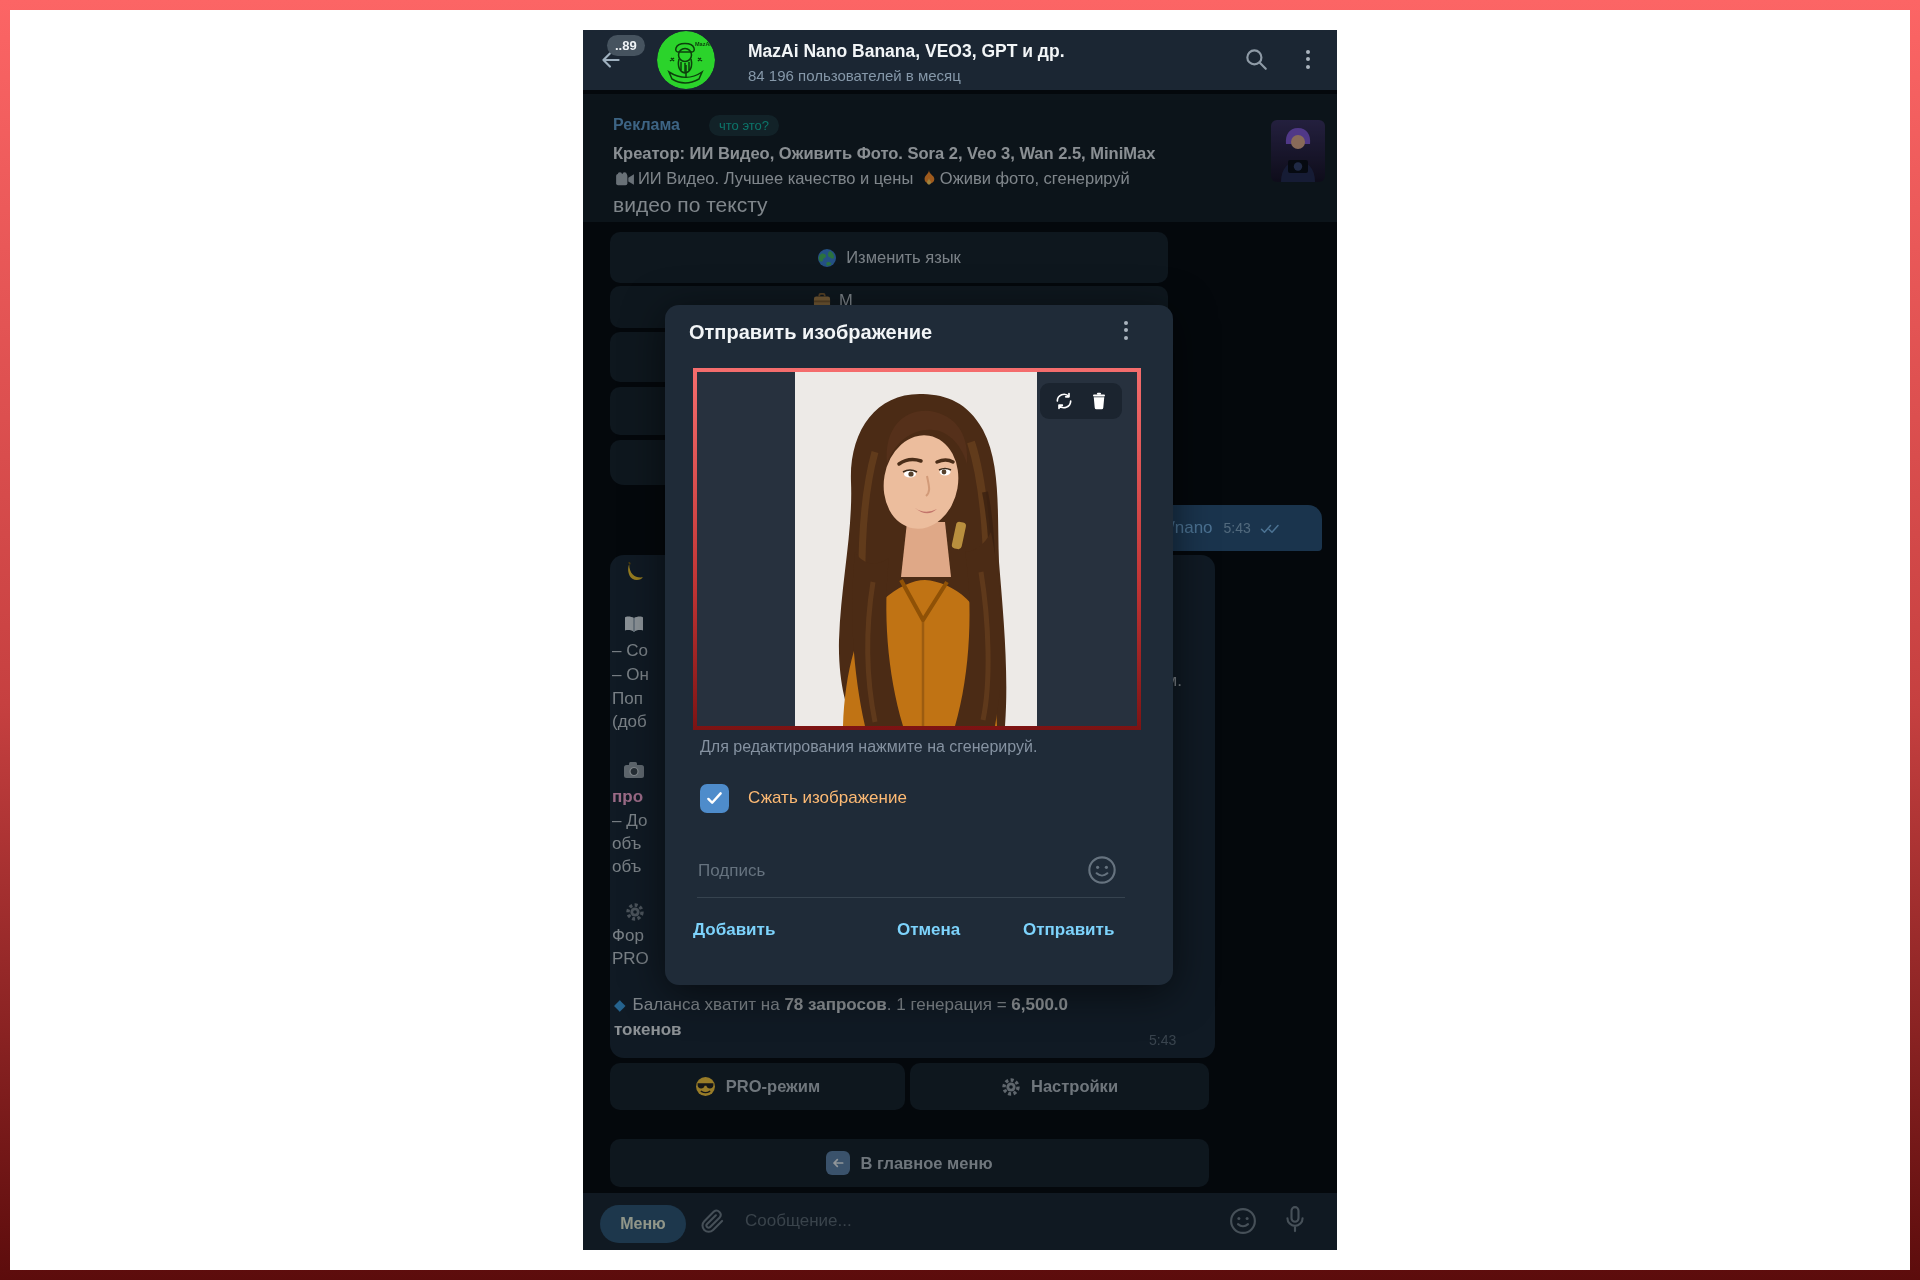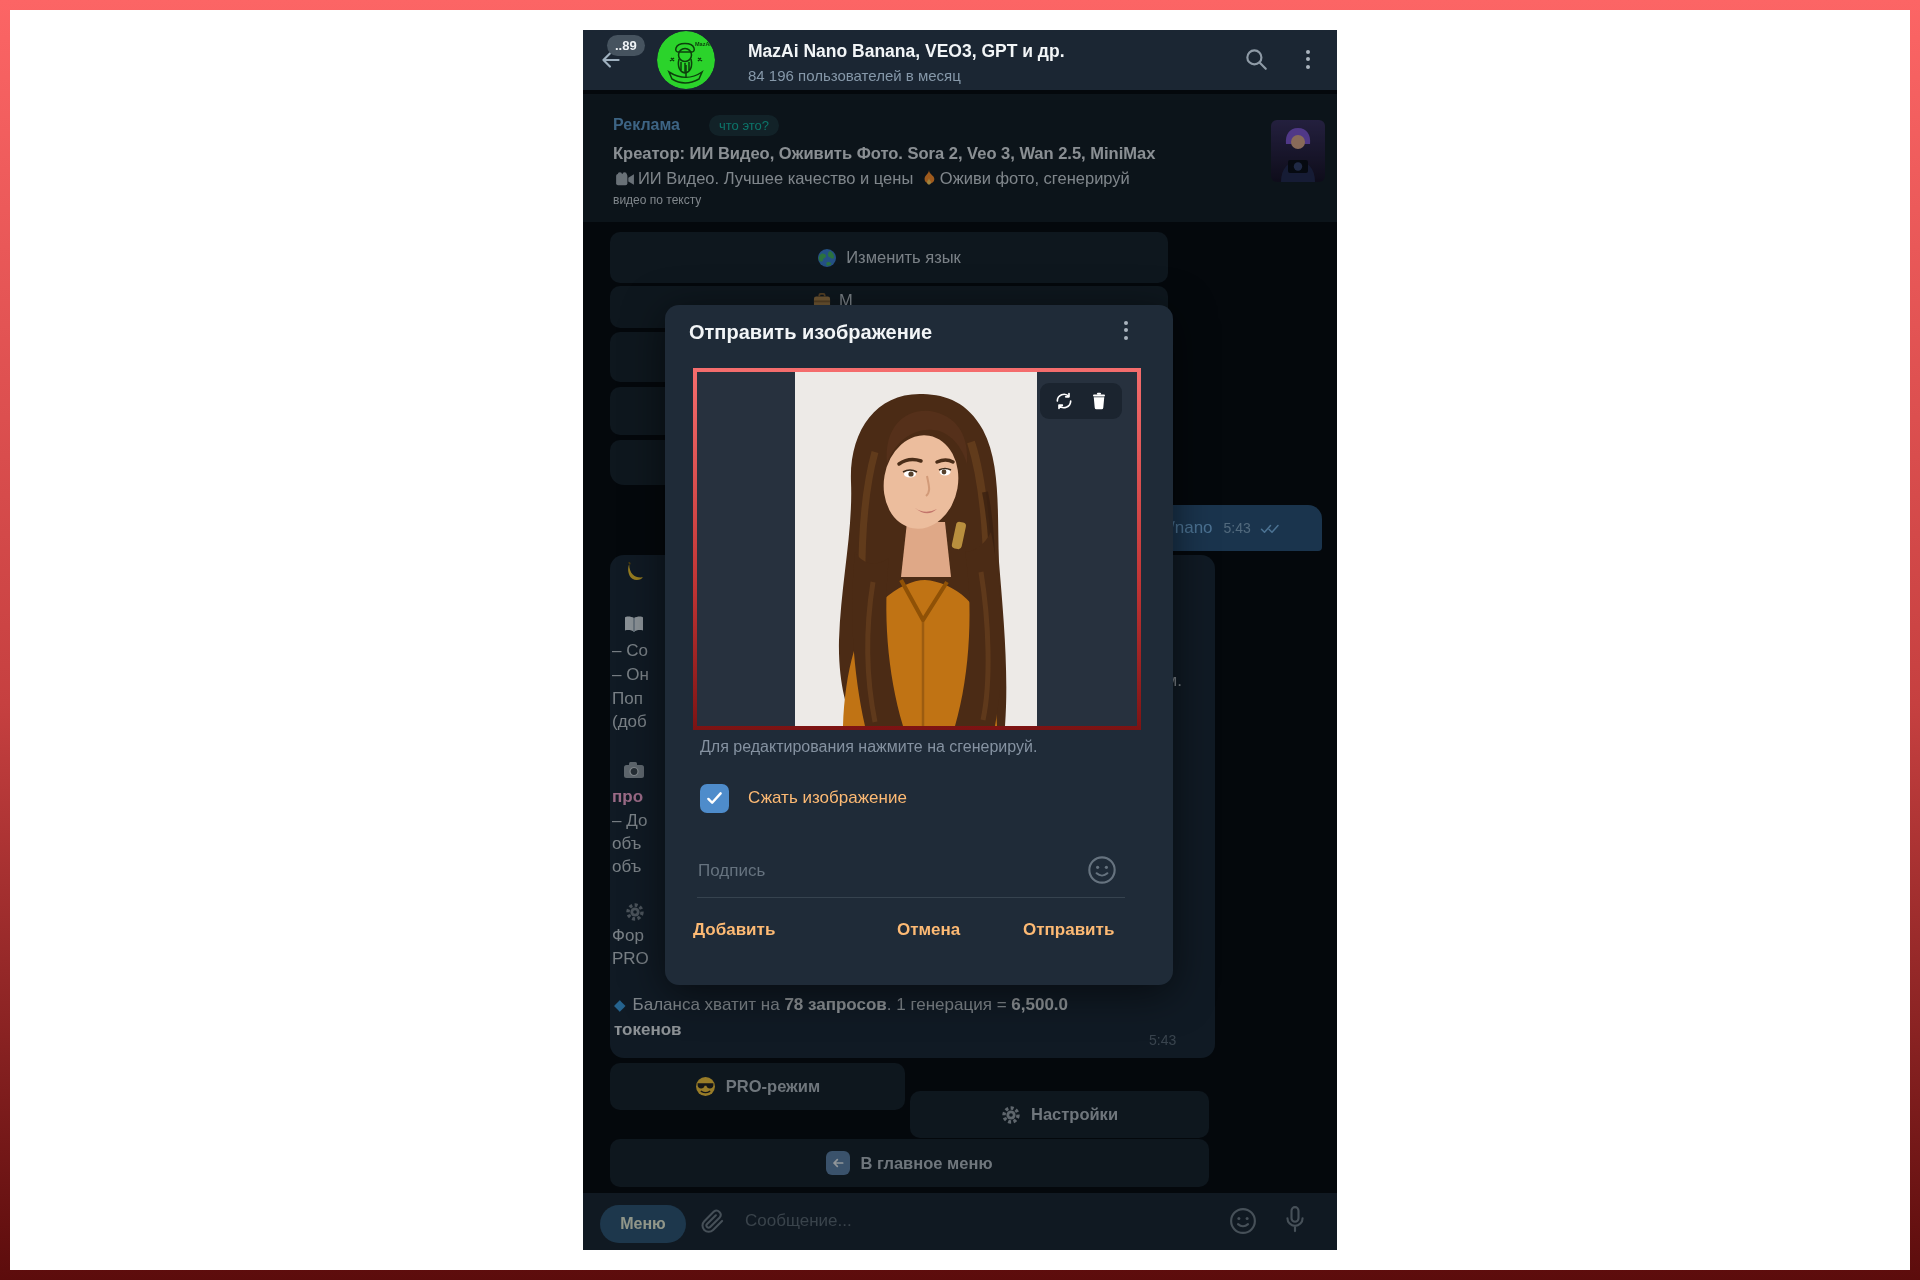--- a/index.html
+++ b/index.html
@@ -19,21 +19,21 @@
   .h-dots, .d-dots { width:18px; height:22px; display:flex; flex-direction:column; align-items:center; justify-content:center; gap:3.5px; cursor:pointer; }
   .h-dots { position:absolute; left:716px; top:18px; }
   .dot { width:4px; height:4px; border-radius:50%; background:#aab4be; }
 
   
   .ad { position:absolute; left:0; top:64px; width:754px; height:128px; background:#141d26; }
   .ad-label { position:absolute; left:30px; top:22px; font-size:16px; font-weight:700; color:#639fd0; }
   .ad-badge { position:absolute; left:126px; top:21px; font-size:13px; color:#14b8a6; background:#1d353c; padding:3px 10px; border-radius:11px; }
   .ad-title { position:absolute; left:30px; top:50px; width:600px; font-size:16.5px; font-weight:700; color:#dfe4e9; white-space:nowrap; }
   .ad-b1 { position:absolute; left:30px; top:75px; font-size:16.5px; color:#ced5db; }
-  .ad-b2 { position:absolute; left:30px; top:99px; font-size:12px; color:#ced5db; }
+  .ad-b2 { position:absolute; left:30px; top:99px; font-size:21px; color:#ced5db; }
   .ad-thumb { position:absolute; left:688px; top:26px; width:54px; height:62px; border-radius:6px; overflow:hidden; }
   .emoji-inline { display:inline-block; vertical-align:-3px; margin:0 3px; }
 
   
   .kb-btn { position:absolute; background:#18222c; border-radius:10px; display:flex; align-items:center; justify-content:center; gap:9px; color:#c4ccd3; font-size:16.5px; cursor:pointer; }
   .kb-lang { left:27px; top:202px; width:558px; height:51px; }
   .kb-r2 { left:27px; top:256px; width:558px; height:42px; }
   .kb-r3 { left:27px; top:302px; width:558px; height:50px; }
   .kb-r4 { left:27px; top:357px; width:558px; height:48px; }
   .kb-r5 { left:27px; top:410px; width:558px; height:45px; border-radius:10px 10px 14px 14px; }
@@ -49,21 +49,21 @@
   .msg-time { position:absolute; font-size:14px; color:#5d6b79; }
 
   
   .bubble-out { position:absolute; left:575px; top:475px; width:164px; height:46px; background:#2b5278; border-radius:14px 14px 4px 14px; display:flex; align-items:center; padding:0 12px; gap:9px; }
   .nano-cmd { color:#7ab5e8; font-size:17px; }
   .nano-time { color:#84a7c5; font-size:14px; margin-left:2px; }
 
   
   .rk-btn { position:absolute; background:#18222c; border-radius:10px; display:flex; align-items:center; justify-content:center; gap:10px; color:#b3bcc4; font-size:16.5px; font-weight:600; cursor:pointer; }
   .rk-pro { left:27px; top:1033px; width:295px; height:47px; }
-  .rk-set { left:327px; top:1033px; width:299px; height:47px;margin-top:28px; }
+  .rk-set { left:327px; top:1033px; width:299px; height:47px; }
   .rk-menu { left:27px; top:1085px; width:599px; height:48px;margin-top:24px; }
   .arrow-sq { width:24px; height:24px; border-radius:6px; background:#5e82a8; display:flex; align-items:center; justify-content:center; }
 
   .composer { position:absolute; left:0; top:1163px; width:912px; height:57px; background:#1b2633; }
   .menu-pill { position:absolute; left:17px; top:12px; width:86px; height:38px; background:#2f5676; border-radius:19px; display:flex; align-items:center; justify-content:center; color:#e9efd9; font-size:16px; font-weight:700; cursor:pointer; }
   .clip { position:absolute; left:116px; top:15px; cursor:pointer; }
   .msg-input { position:absolute; left:162px; top:13px; width:430px; height:30px; background:transparent; border:none; outline:none; font-size:17px; color:#cfd6dc; font-family:inherit; }
   .msg-input::placeholder { color:#5d6974; }
   .c-smile { position:absolute; left:645px; top:13px; cursor:pointer; }
   .c-mic { position:absolute; left:698px; top:11px; cursor:pointer; }
@@ -78,21 +78,21 @@
   .photo { position:absolute; left:98px; top:0; width:242px; height:354px; }
   .tool-pill { position:absolute; left:343px; top:11px; width:82px; height:36px; background:#1b242f; border-radius:9px; display:flex; align-items:center; justify-content:center; gap:16px; }
   .tool-pill svg { cursor:pointer; }
   .d-hint { position:absolute; left:35px; top:433px; font-size:16px; color:#8592a1; }
   .chkbox { position:absolute; left:35px; top:479px; width:29px; height:29px; background:#4e8ccb; border-radius:7px; display:flex; align-items:center; justify-content:center; cursor:pointer; }
   .chk-label { position:absolute; left:83px; top:483px; font-size:17px; color:#fdba74; }
   .cap-input { position:absolute; left:33px; top:551px; width:380px; height:30px; background:transparent; border:none; outline:none; font-size:17px; color:#dfe4e9; font-family:inherit; }
   .cap-input::placeholder { color:#66737f; }
   .d-smile { position:absolute; left:421px; top:549px; cursor:pointer; }
   .d-divider { position:absolute; left:32px; top:592px; width:428px; height:1px; background:#36434f; }
-  .d-btn { position:absolute; top:615px; font-size:17px; font-weight:700; color:#fdba74; cursor:pointer; }
+  .d-btn { position:absolute; top:615px; font-size:17px; font-weight:700; color:#7dd3fc; cursor:pointer; }
   .d-add { left:28px; } .d-cancel { left:232px; } .d-send { left:358px; }
 </style>
 </head>
 <body>
 
 <div class="frame">
 <div class="canvas">
 <div class="app">
 
   <div class="header">

